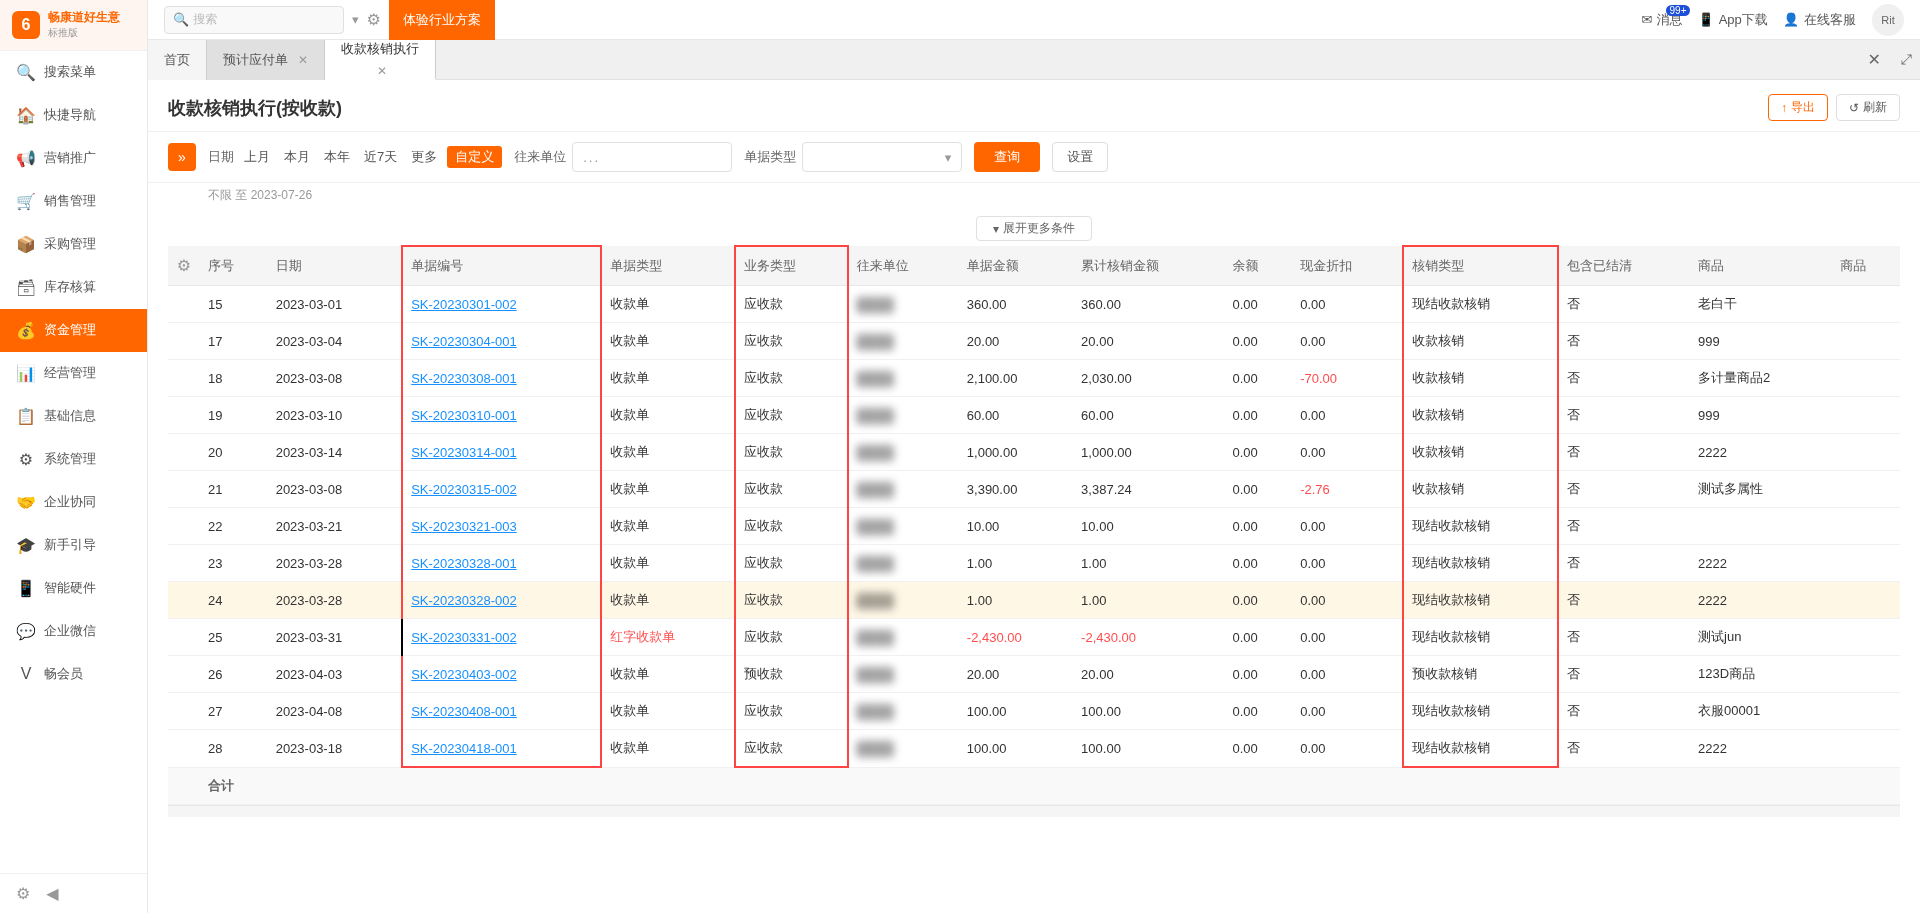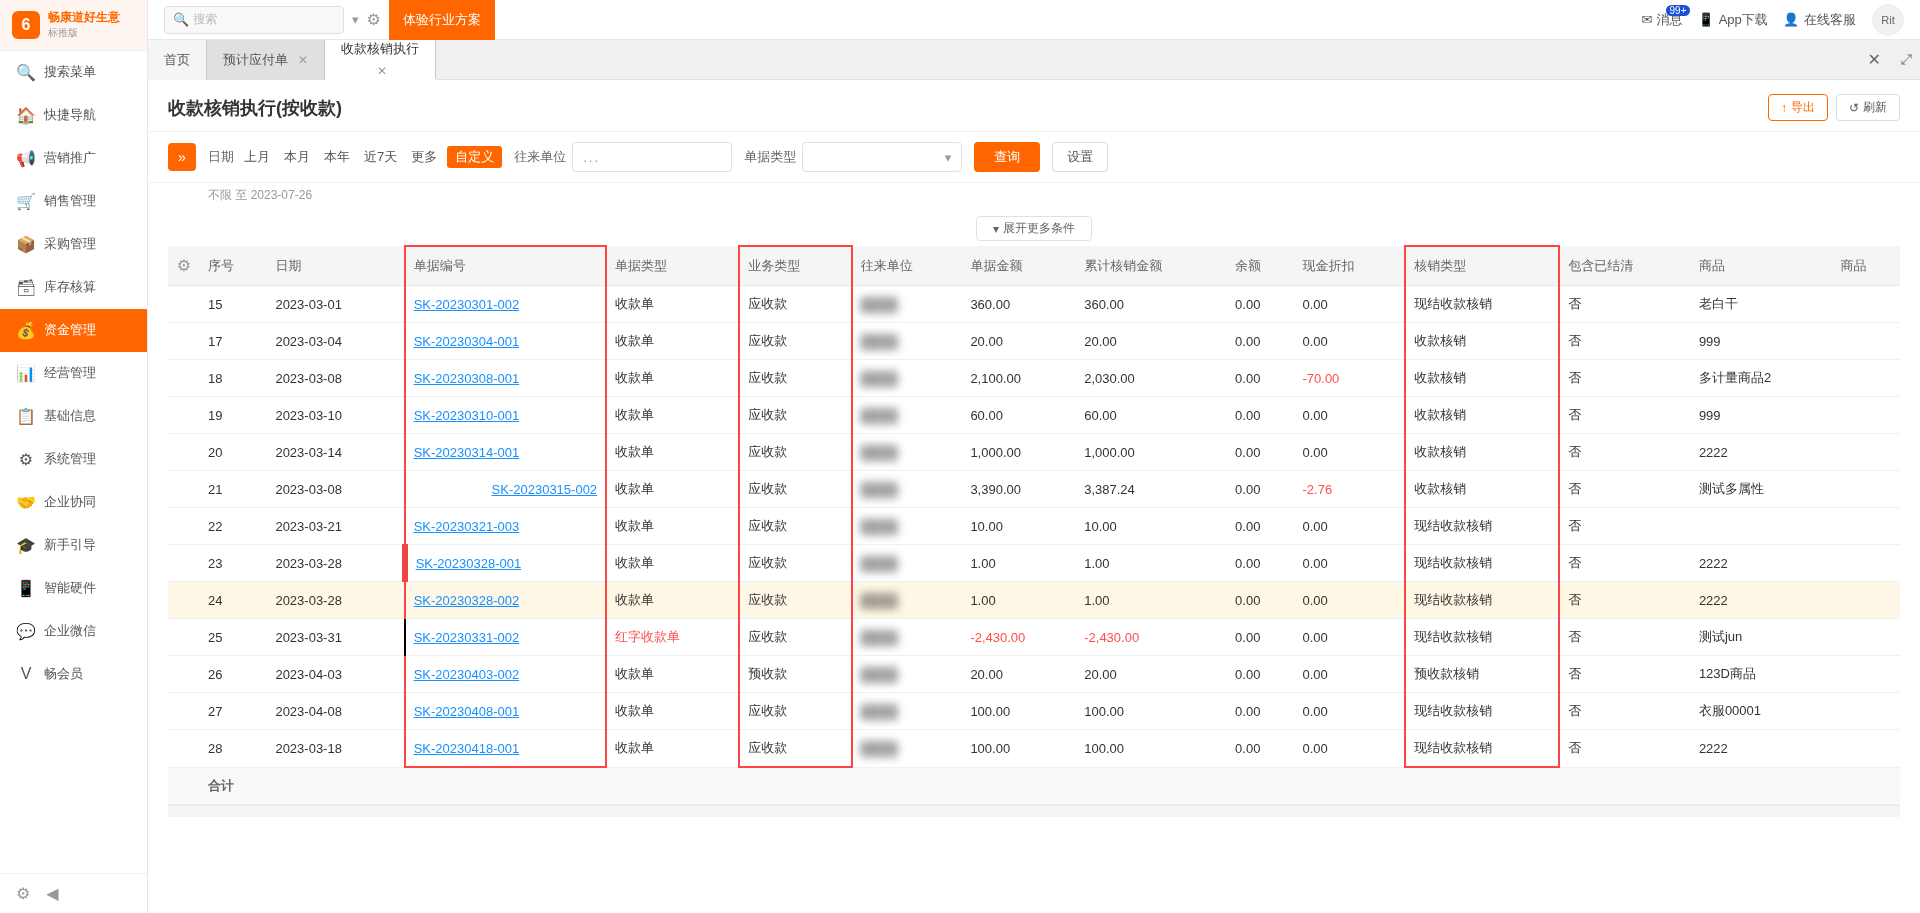--- a/index.html
+++ b/index.html
@@ -381,21 +381,21 @@
                 <td>0.00</td>
                 <td style="border-left:2px solid #ff4444; border-right:2px solid #ff4444;">收款核销</td>
                 <td>否</td>
                 <td>2222</td>
                 <td></td>
               </tr>
               <tr>
                 <td></td>
                 <td>21</td>
                 <td>2023-03-08</td>
-                <td class="link-cell" style="border-left:2px solid #ff4444; border-right:2px solid #ff4444;text-align:right;">SK-20230315-002</td>
+                <td class="link-cell" style="border-left:2px solid #ff4444; border-right:2px solid #ff4444;">SK-20230315-002</td>
                 <td>收款单</td>
                 <td style="border-left:2px solid #ff4444; border-right:2px solid #ff4444;">应收款</td>
                 <td class="blurred">████</td>
                 <td>3,390.00</td>
                 <td>3,387.24</td>
                 <td>0.00</td>
                 <td class="red-value">-2.76</td>
                 <td style="border-left:2px solid #ff4444; border-right:2px solid #ff4444;">收款核销</td>
                 <td>否</td>
                 <td>测试多属性</td>
@@ -415,21 +415,21 @@
                 <td>0.00</td>
                 <td style="border-left:2px solid #ff4444; border-right:2px solid #ff4444;">现结收款核销</td>
                 <td>否</td>
                 <td></td>
                 <td></td>
               </tr>
               <tr>
                 <td></td>
                 <td>23</td>
                 <td>2023-03-28</td>
-                <td class="link-cell" style="border-left:6px solid #ef4444; border-right:2px solid #ff4444;margin-left:16px;">SK-20230328-001</td>
+                <td class="link-cell" style="border-left:2px solid #ef4444; border-right:2px solid #ff4444;margin-left:16px;">SK-20230328-001</td>
                 <td>收款单</td>
                 <td style="border-left:2px solid #ff4444; border-right:2px solid #ff4444;">应收款</td>
                 <td class="blurred">████</td>
                 <td>1.00</td>
                 <td>1.00</td>
                 <td>0.00</td>
                 <td>0.00</td>
                 <td style="border-left:2px solid #ff4444; border-right:2px solid #ff4444;">现结收款核销</td>
                 <td>否</td>
                 <td>2222</td>

